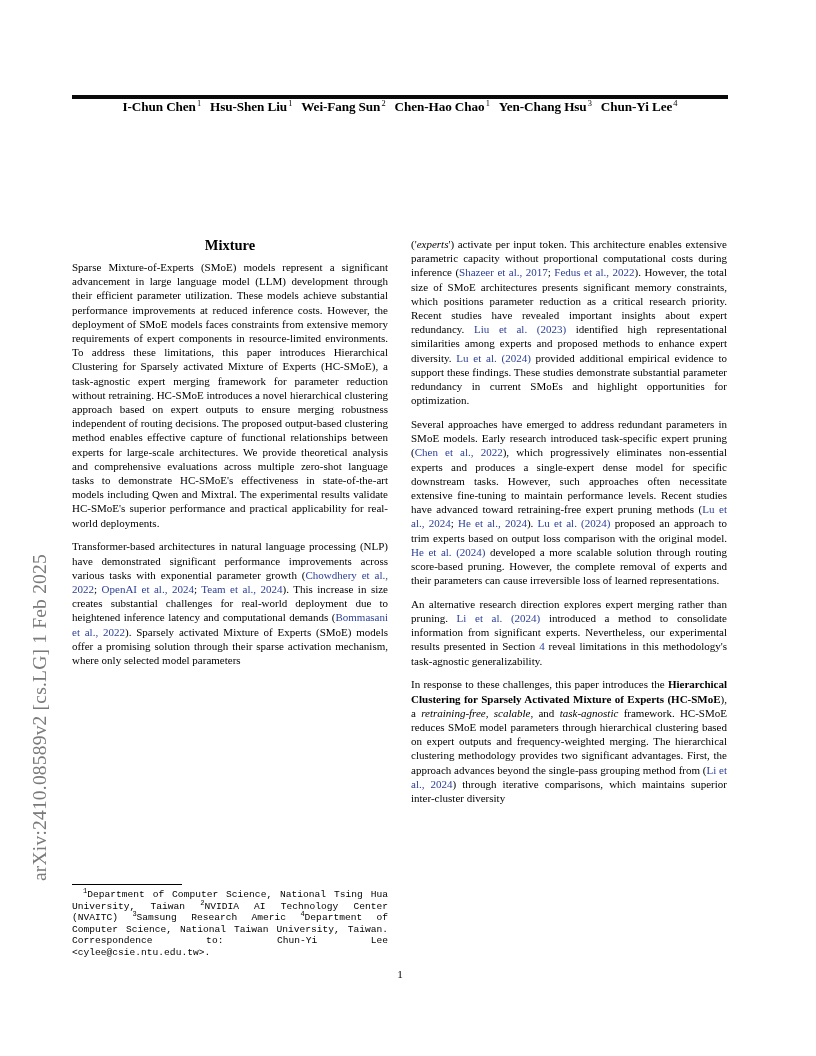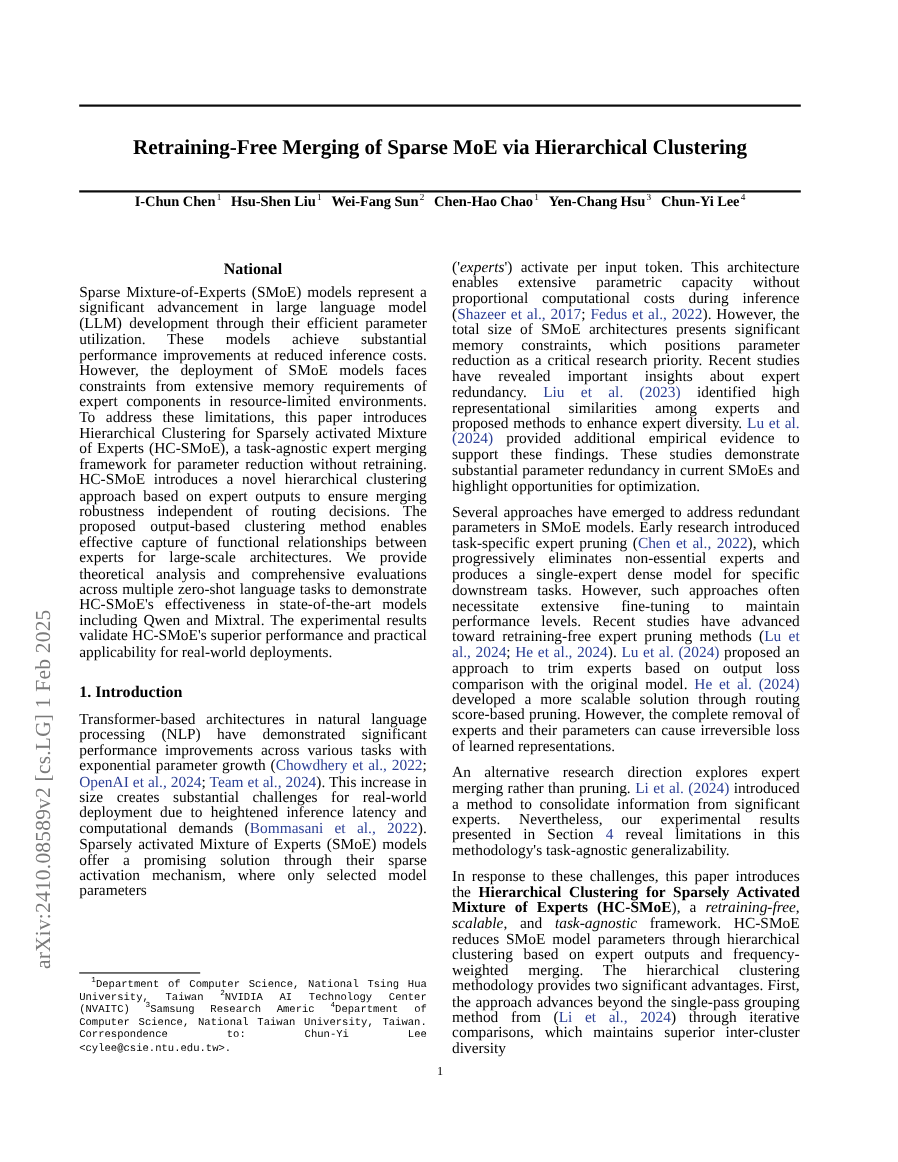--- a/index.html
+++ b/index.html
@@ -94,21 +94,21 @@
 
   .abstract-head {
     text-align: center;
     font-size: 14.5px;
     font-weight: bold;
     margin: 0 0 6px 0;
   }
 
   p.para {
     margin: 0 0 9.5px 0;
-    font-size: 14px;
+    font-size: 11px;
     line-height: 14.2px;
     text-align: justify;
     text-justify: inter-word;
     hyphens: manual;
   }
 
   h2.section {
     font-size: 14.6px;
     font-weight: bold;
     margin: 21px 0 9px 0;
@@ -162,33 +162,31 @@
 <body>
 
 <div id="arxiv-stamp">
   <div class="vtext">arXiv:2410.08589v2  [cs.LG]  1 Feb 2025</div>
 </div>
 
 <div id="page">
 
   <div class="rule" id="rule-top"></div>
 
-  <h1 id="paper-title">Retraining-Free Merging of Sparse MoE via Hierarchical Clustering</h1>
 
   <div class="rule" id="rule-bottom"></div>
 
   <div id="author-list"><span class="author"><span>I-Chun Chen</span><sup class="aff">1</sup></span><span class="sep"></span><span class="author"><span>Hsu-Shen Liu</span><sup class="aff">1</sup></span><span class="sep"></span><span class="author"><span>Wei-Fang Sun</span><sup class="aff">2</sup></span><span class="sep"></span><span class="author"><span>Chen-Hao Chao</span><sup class="aff">1</sup></span><span class="sep"></span><span class="author"><span>Yen-Chang Hsu</span><sup class="aff">3</sup></span><span class="sep"></span><span class="author"><span>Chun-Yi Lee</span><sup class="aff">4</sup></span></div>
 
   <div id="columns">
 
     <div class="col">
-      <div class="abstract-head">National</div>
+      <div class="abstract-head">Mixture</div>
       <p class="para">Sparse Mixture-of-Experts (SMoE) models represent a significant advancement in large language model (LLM) development through their efficient parameter utilization. These models achieve substantial performance improvements at reduced inference costs. However, the deployment of SMoE models faces constraints from extensive memory requirements of expert components in resource-limited environments. To address these limitations, this paper introduces Hierarchical Clustering for Sparsely activated Mixture of Experts (HC-SMoE), a task-agnostic expert merging framework for parameter reduction without retraining. HC-SMoE introduces a novel hierarchical clustering approach based on expert outputs to ensure merging robustness independent of routing decisions. The proposed output-based clustering method enables effective capture of functional relationships between experts for large-scale architectures. We provide theoretical analysis and comprehensive evaluations across multiple zero-shot language tasks to demonstrate HC-SMoE's effectiveness in state-of-the-art models including Qwen and Mixtral. The experimental results validate HC-SMoE's superior performance and practical applicability for real-world deployments.</p>
 
-      <h2 class="section">1. Introduction</h2>
       <p class="para" id="intro-p1"><span>Transformer-based architectures in natural language processing (NLP) have demonstrated significant performance improvements across various tasks with exponential parameter growth (</span><span class="cite">Chowdhery et al., 2022</span><span>; </span><span class="cite">OpenAI et al., 2024</span><span>; </span><span class="cite">Team et al., 2024</span><span>). This increase in size creates substantial challenges for real-world deployment due to heightened inference latency and computational demands (</span><span class="cite">Bommasani et al., 2022</span><span>). Sparsely activated Mixture of Experts (SMoE) models offer a promising solution through their sparse activation mechanism, where only selected model parameters</span></p>
     </div>
 
     <div class="col">
       <p class="para" id="right-p1"><span>('</span><span class="it">experts</span><span>') activate per input token. This architecture enables extensive parametric capacity without proportional computational costs during inference (</span><span class="cite">Shazeer et al., 2017</span><span>; </span><span class="cite">Fedus et al., 2022</span><span>). However, the total size of SMoE architectures presents significant memory constraints, which positions parameter reduction as a critical research priority. Recent studies have revealed important insights about expert redundancy. </span><span class="cite">Liu et al. (2023)</span><span> identified high representational similarities among experts and proposed methods to enhance expert diversity. </span><span class="cite">Lu et al. (2024)</span><span> provided additional empirical evidence to support these findings. These studies demonstrate substantial parameter redundancy in current SMoEs and highlight opportunities for optimization.</span></p>
       <p class="para" id="right-p2"><span>Several approaches have emerged to address redundant parameters in SMoE models. Early research introduced task-specific expert pruning (</span><span class="cite">Chen et al., 2022</span><span>), which progressively eliminates non-essential experts and produces a single-expert dense model for specific downstream tasks. However, such approaches often necessitate extensive fine-tuning to maintain performance levels. Recent studies have advanced toward retraining-free expert pruning methods (</span><span class="cite">Lu et al., 2024</span><span>; </span><span class="cite">He et al., 2024</span><span>). </span><span class="cite">Lu et al. (2024)</span><span> proposed an approach to trim experts based on output loss comparison with the original model. </span><span class="cite">He et al. (2024)</span><span> developed a more scalable solution through routing score-based pruning. However, the complete removal of experts and their parameters can cause irreversible loss of learned representations.</span></p>
       <p class="para" id="right-p3"><span>An alternative research direction explores expert merging rather than pruning. </span><span class="cite">Li et al. (2024)</span><span> introduced a method to consolidate information from significant experts. Nevertheless, our experimental results presented in Section </span><span class="cite">4</span><span> reveal limitations in this methodology's task-agnostic generalizability.</span></p>
       <p class="para" id="right-p4"><span>In response to these challenges, this paper introduces the </span><span class="bd">H</span><span class="bd">ierarchical </span><span class="bd">C</span><span class="bd">lustering for </span><span class="bd">S</span><span class="bd">parsely Activated </span><span class="bd">M</span><span class="bd">ixture </span><span class="bd">o</span><span class="bd">f </span><span class="bd">E</span><span class="bd">xperts (</span><span class="bd">HC-SMoE</span><span>), a </span><span class="it">retraining-free</span><span>, </span><span class="it">scalable</span><span>, and </span><span class="it">task-agnostic</span><span> framework. HC-SMoE reduces SMoE model parameters through hierarchical clustering based on expert outputs and frequency-weighted merging. The hierarchical clustering methodology provides two significant advantages. First, the approach advances beyond the single-pass grouping method from (</span><span class="cite">Li et al., 2024</span><span>) through iterative comparisons, which maintains superior inter-cluster diversity</span></p>
     </div>
   </div>

